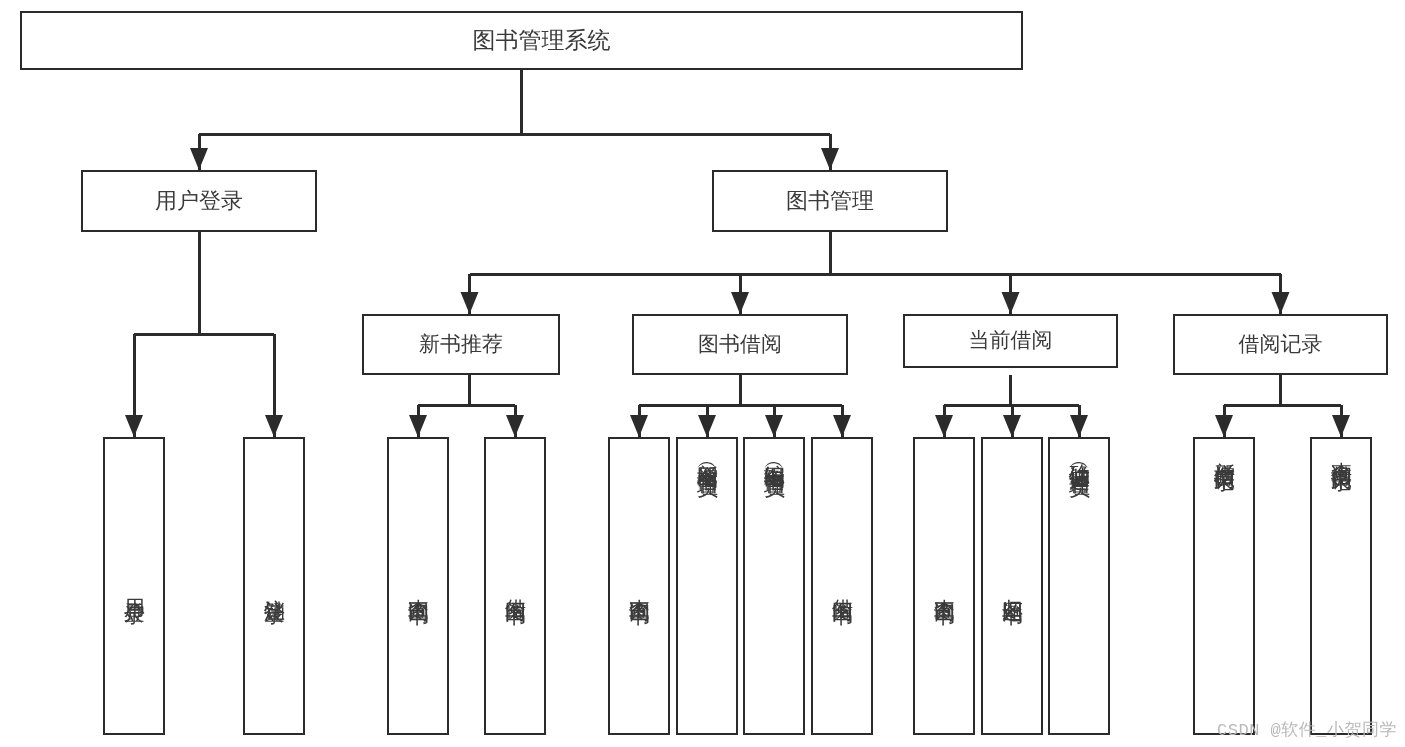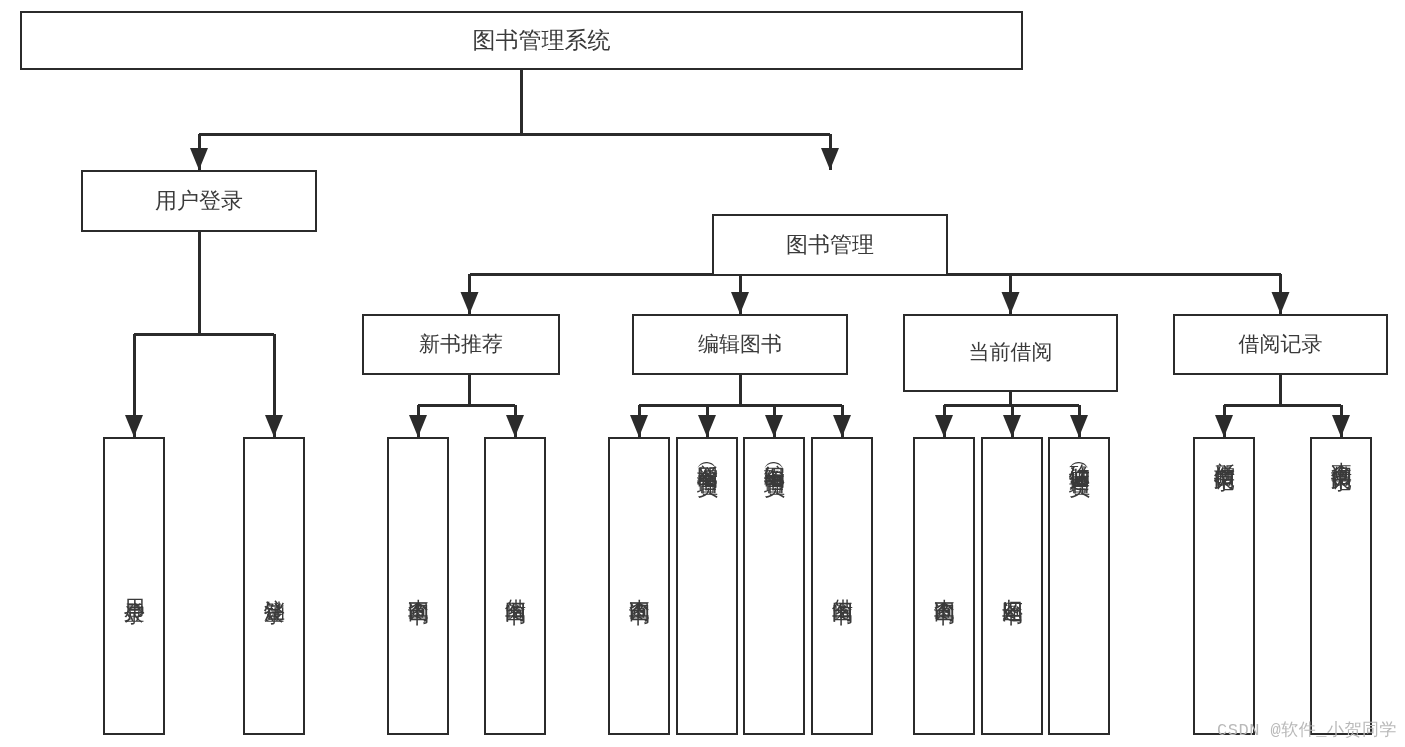--- a/index.html
+++ b/index.html
@@ -153,30 +153,30 @@
         <polygon points="1332,415 1350,415 1341,437" fill="#2b2b2b"></polygon>
       </g>
     </svg>
   <div id="node-layer">
       <div class="node-box node-root" style="left: 20px; top: 11px; width: 1003px; height: 59px; border-color: rgb(43, 43, 43); background: rgb(255, 255, 255); padding-left: 40px;">
         <div class="node-label" style="color: rgb(58, 58, 58);">图书管理系统</div>
       </div>
       <div class="node-box node-branch" style="left: 81px; top: 170px; width: 236px; height: 62px; border-color: rgb(43, 43, 43); background: rgb(255, 255, 255);">
         <div class="node-label" style="color: rgb(58, 58, 58);">用户登录</div>
       </div>
-      <div class="node-box node-branch" style="left: 712px; top: 170px; width: 236px; height: 62px; border-color: rgb(43, 43, 43); background: rgb(255, 255, 255); margin-top: 44px;">
+      <div class="node-box node-branch" style="left: 712px; top: 170px; width: 236px; height: 62px; border-color: rgb(43, 43, 43); background: rgb(255, 255, 255);">
         <div class="node-label" style="color: rgb(58, 58, 58);">图书管理</div>
       </div>
       <div class="node-box node-group" style="left: 362px; top: 314px; width: 198px; height: 61px; border-color: rgb(43, 43, 43); background: rgb(255, 255, 255);">
         <div class="node-label" style="color: rgb(58, 58, 58);">新书推荐</div>
       </div>
       <div class="node-box node-group" style="left: 632px; top: 314px; width: 216px; height: 61px; border-color: rgb(43, 43, 43); background: rgb(255, 255, 255);">
-        <div class="node-label" style="color: rgb(58, 58, 58);">编辑图书</div>
-      </div>
-      <div class="node-box node-group" style="left: 903px; top: 314px; width: 215px; height: 78px; border-color: rgb(43, 43, 43); background: rgb(255, 255, 255);">
+        <div class="node-label" style="color: rgb(58, 58, 58);">图书借阅</div>
+      </div>
+      <div class="node-box node-group" style="left: 903px; top: 314px; width: 215px; height: 54px; border-color: rgb(43, 43, 43); background: rgb(255, 255, 255);">
         <div class="node-label" style="color: rgb(58, 58, 58);">当前借阅</div>
       </div>
       <div class="node-box node-group" style="left: 1173px; top: 314px; width: 215px; height: 61px; border-color: rgb(43, 43, 43); background: rgb(255, 255, 255);">
         <div class="node-label" style="color: rgb(58, 58, 58);">借阅记录</div>
       </div>
       <div class="node-box node-leaf leaf-centered" style="left: 103px; top: 437px; width: 62px; height: 298px; border-color: rgb(43, 43, 43); background: rgb(255, 255, 255);">
         <div class="node-label" style="color: rgb(58, 58, 58);">用户登录</div>
       </div>
       <div class="node-box node-leaf leaf-centered" style="left: 243px; top: 437px; width: 62px; height: 298px; border-color: rgb(43, 43, 43); background: rgb(255, 255, 255);">
         <div class="node-label" style="color: rgb(58, 58, 58);">注销登录</div>

